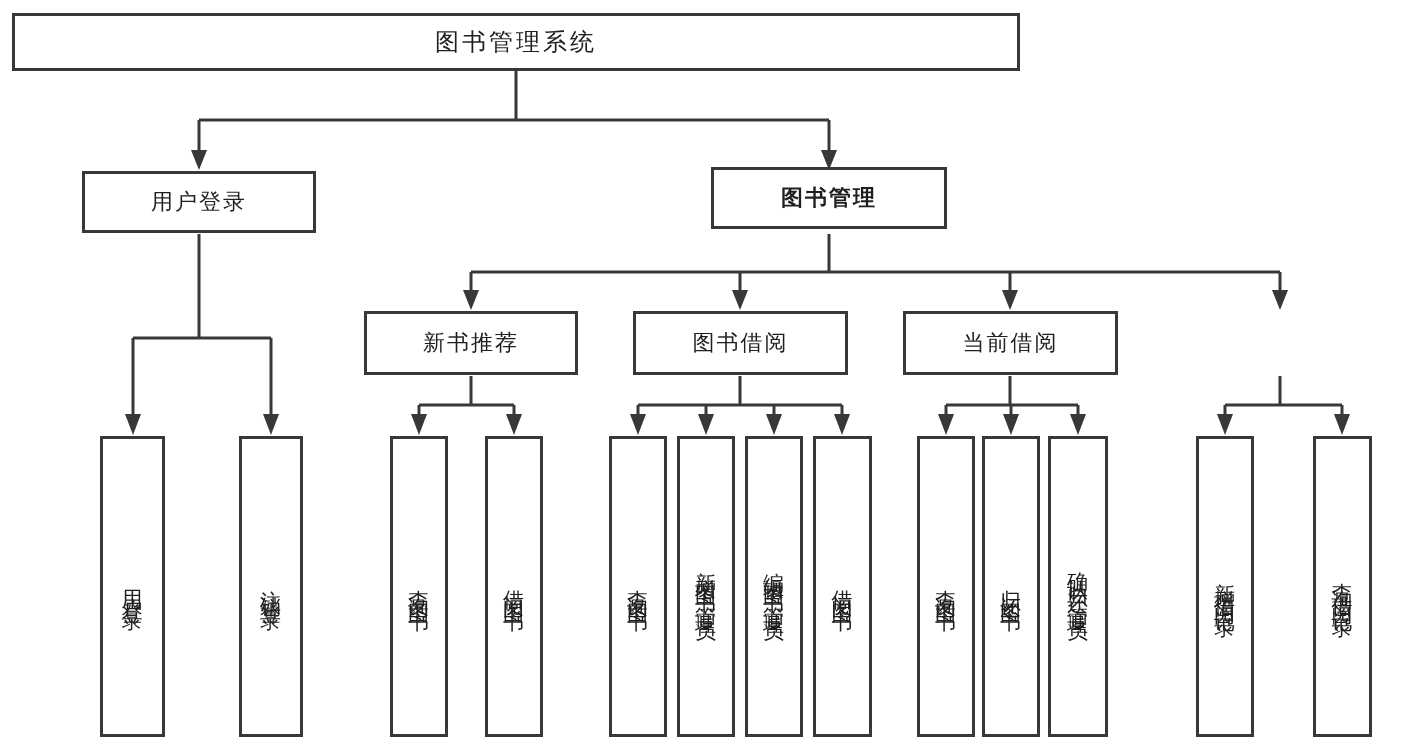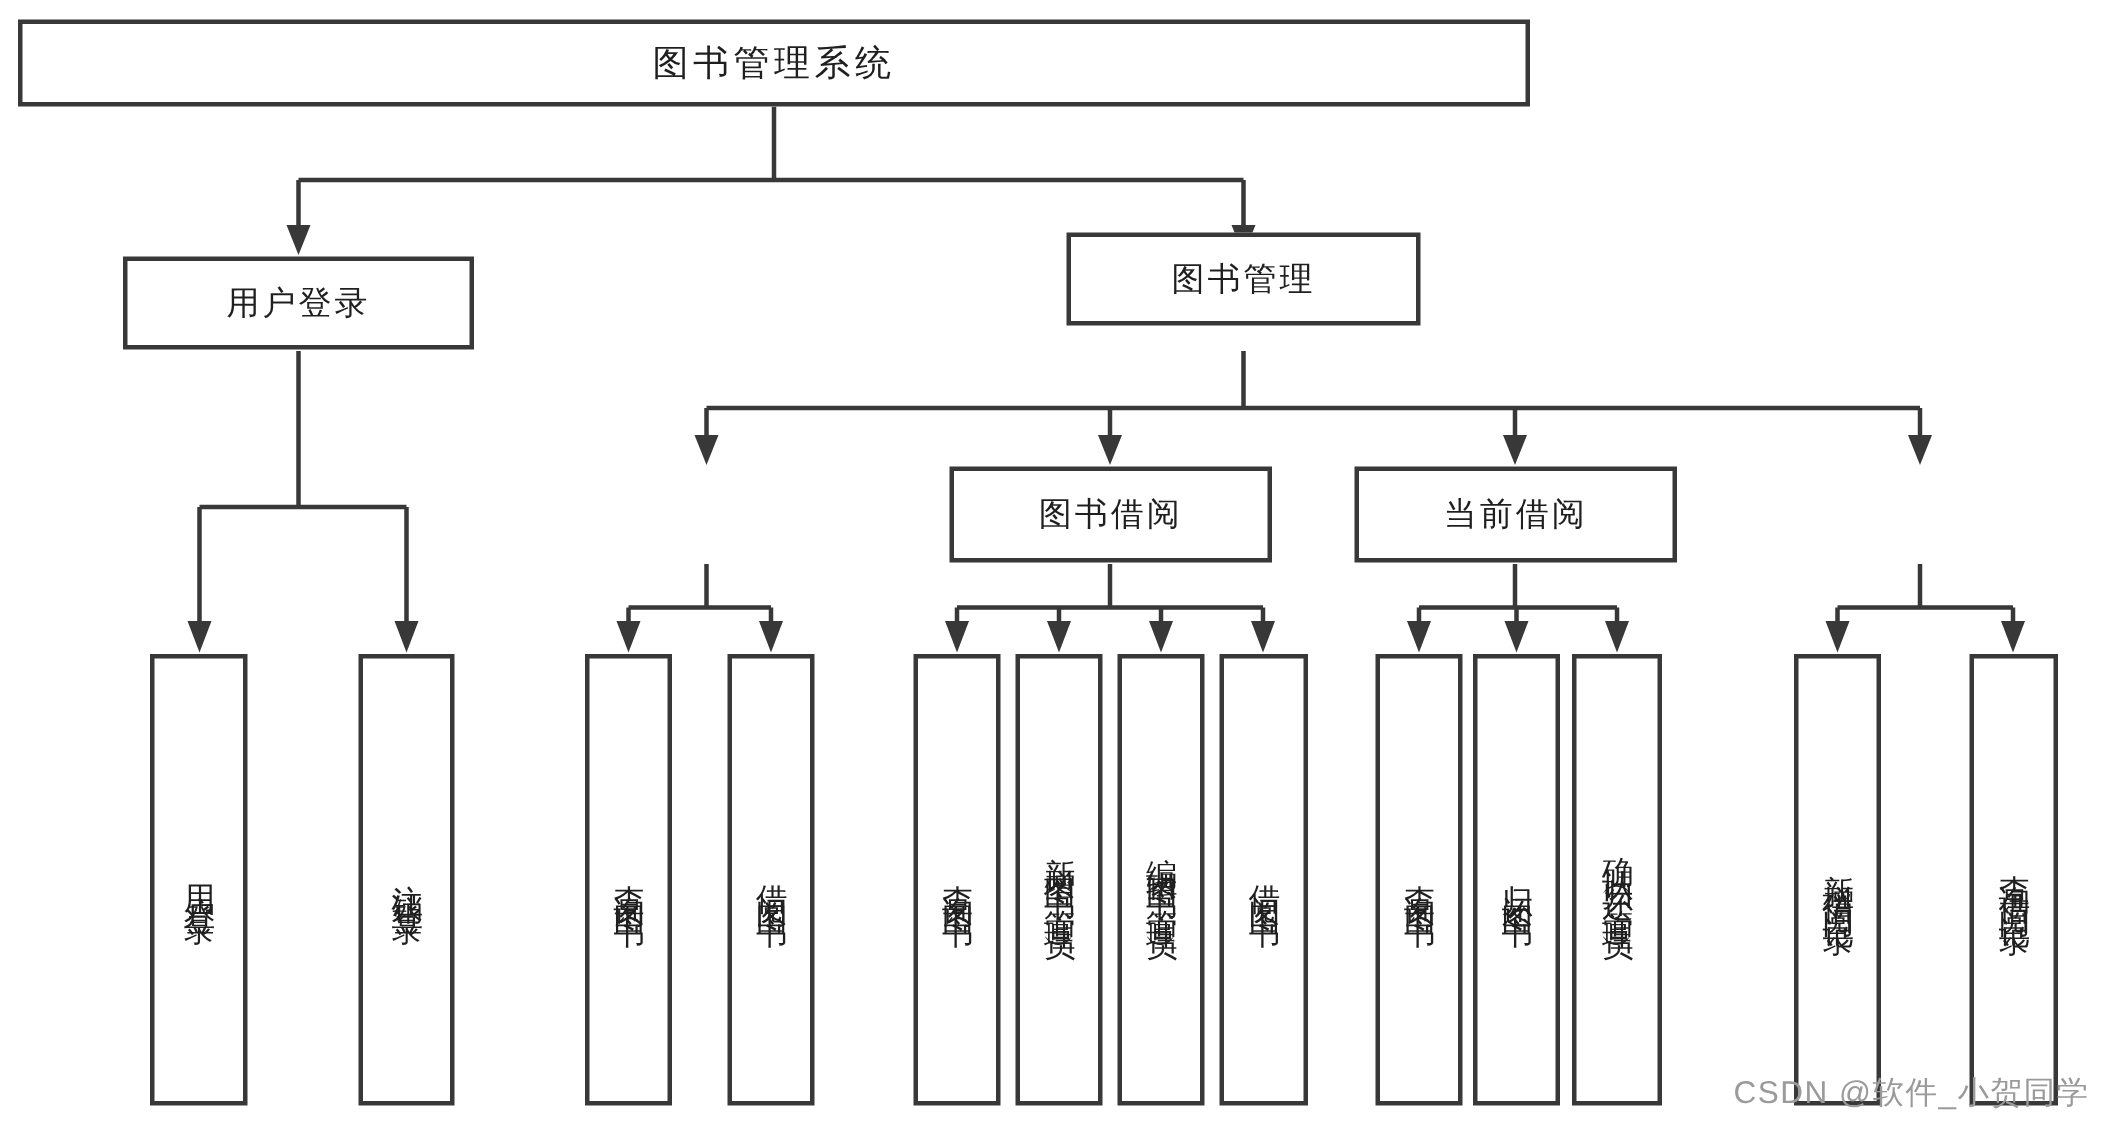--- a/index.html
+++ b/index.html
@@ -96,22 +96,23 @@
     <g>
       <path class="edge" d="M1280 376 V405 M1225 405 H1342 M1225 405 V416 M1342 405 V416"></path>
       <polygon class="arrow" points="1217,414 1233,414 1225,435"></polygon>
       <polygon class="arrow" points="1334,414 1350,414 1342,435"></polygon>
     </g>
   </svg>
 
   <div class="box hbox root-box" style="left:12px; top:13px; width:1008px; height:58px;">图书管理系统</div>
 
   <div class="box hbox" style="left:82px; top:171px; width:234px; height:62px;">用户登录</div>
-  <div class="box hbox" style="left:711px; top:155px; width:236px; height:62px;">图书管理</div>
+  <div class="box hbox" style="left:711px; top:167px; width:236px; height:62px;font-weight:bold;">图书管理</div>
 
+  <div class="box hbox" style="left:364px; top:311px; width:214px; height:64px;">新书推荐</div>
   <div class="box hbox" style="left:903px; top:311px; width:215px; height:64px;">当前借阅</div>
   <div class="box hbox" style="left:633px; top:311px; width:215px; height:64px;">图书借阅</div>
 
   <div class="box vbox" style="left:100px; top:436px; width:65px; height:301px;">
     <span class="vlabel">用户登录</span>
   </div>
   <div class="box vbox" style="left:239px; top:436px; width:64px; height:301px;">
     <span class="vlabel">注销登录</span>
   </div>
 
@@ -145,15 +146,14 @@
     <span class="vlabel">确认归还（管理员）</span>
   </div>
 
   <div class="box vbox" style="left:1196px; top:436px; width:58px; height:301px;">
     <span class="vlabel">新增借阅记录</span>
   </div>
   <div class="box vbox" style="left:1313px; top:436px; width:59px; height:301px;">
     <span class="vlabel">查询借阅记录</span>
   </div>
 
-  <div class="watermark">CSDN @软件_小贺同学</div>
 
 </div>
 
 </body></html>

